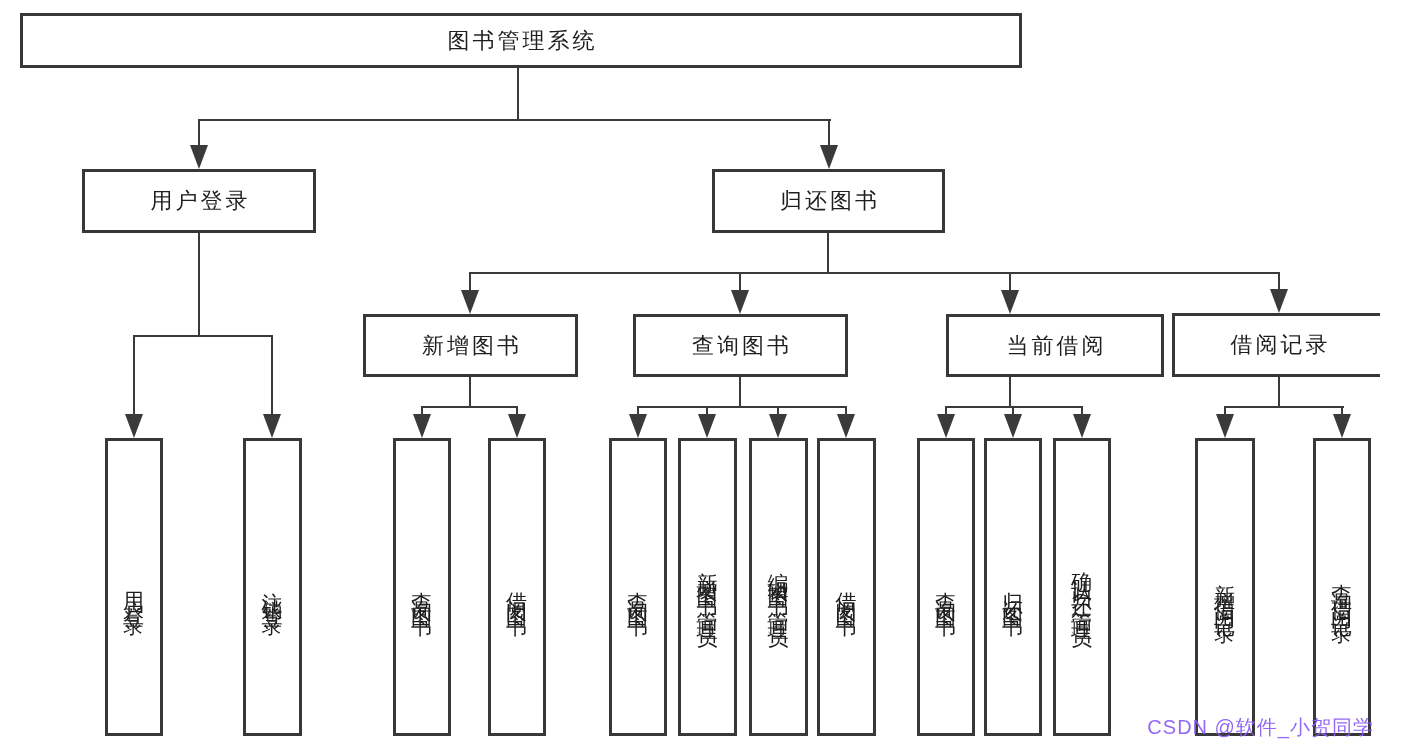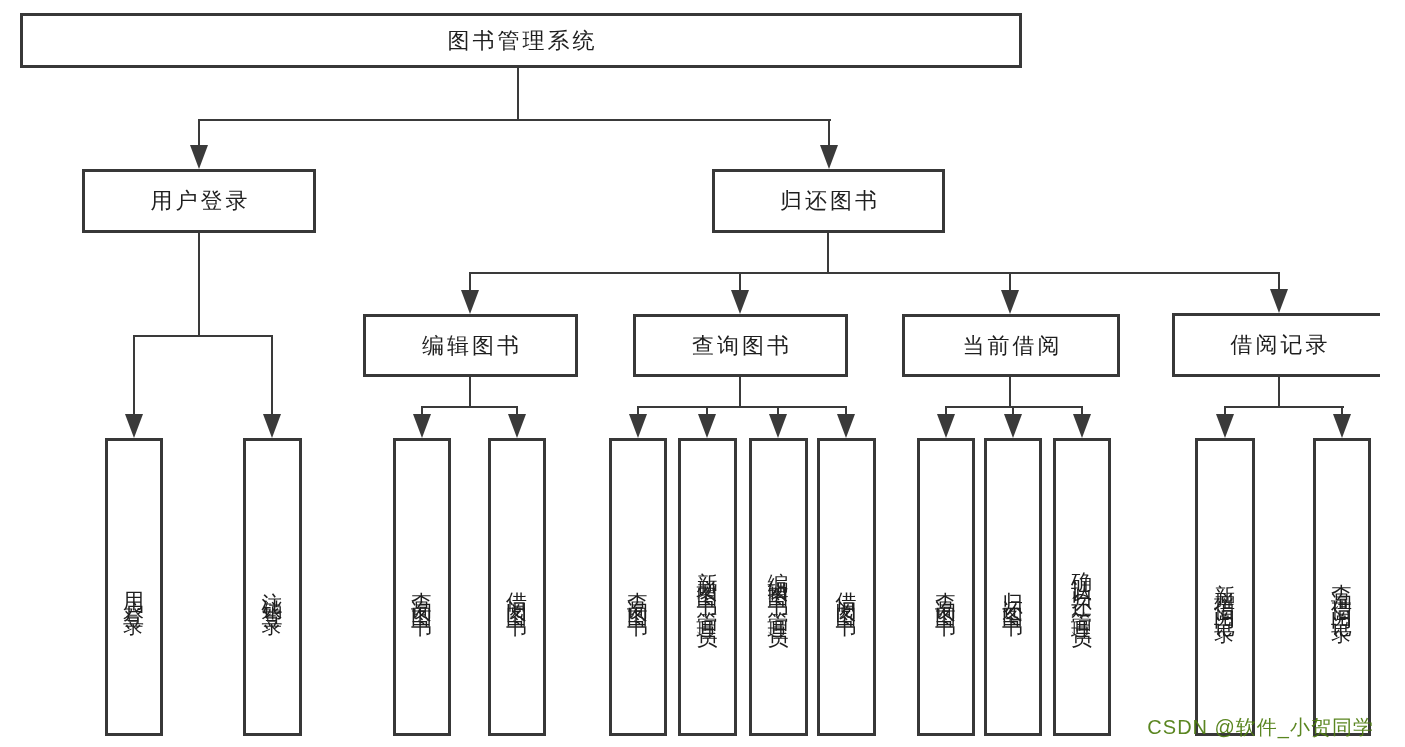--- a/index.html
+++ b/index.html
@@ -46,21 +46,21 @@
     border-left: 9px solid transparent;
     border-right: 9px solid transparent;
     border-top: 24px solid #3a3a3a;
   }
   .watermark {
     position: absolute;
     top: 714px;
     right: 6px;
     font-size: 20px;
     letter-spacing: 1px;
-    color: #4d7c0f;
+    color: #8b5cf6;
     opacity: 0.92;
     z-index: 5;
     white-space: nowrap;
   }
 </style>
 </head>
 <body>
 
 <div class="canvas">
 
@@ -69,26 +69,26 @@
   </div>
 
   <div class="node h" style="left:82px;top:169px;width:234px;height:64px">
     <span>用户登录</span>
   </div>
   <div class="node h" style="left:712px;top:169px;width:233px;height:64px">
     <span>归还图书</span>
   </div>
 
   <div class="node h" style="left:363px;top:314px;width:215px;height:63px">
-    <span>编辑图书</span>
+    <span>新增图书</span>
   </div>
   <div class="node h" style="left:633px;top:314px;width:215px;height:63px">
     <span>查询图书</span>
   </div>
-  <div class="node h" style="left:902px;top:314px;width:218px;height:63px">
+  <div class="node h" style="left:946px;top:314px;width:218px;height:63px">
     <span>当前借阅</span>
   </div>
   <div class="node h" style="left:1172px;top:313px;width:214px;height:64px">
     <span>借阅记录</span>
   </div>
 
   <div class="node v" style="left:105px;top:438px;width:58px;height:298px">
     <span>用户登录</span>
   </div>
   <div class="node v" style="left:243px;top:438px;width:59px;height:298px">

